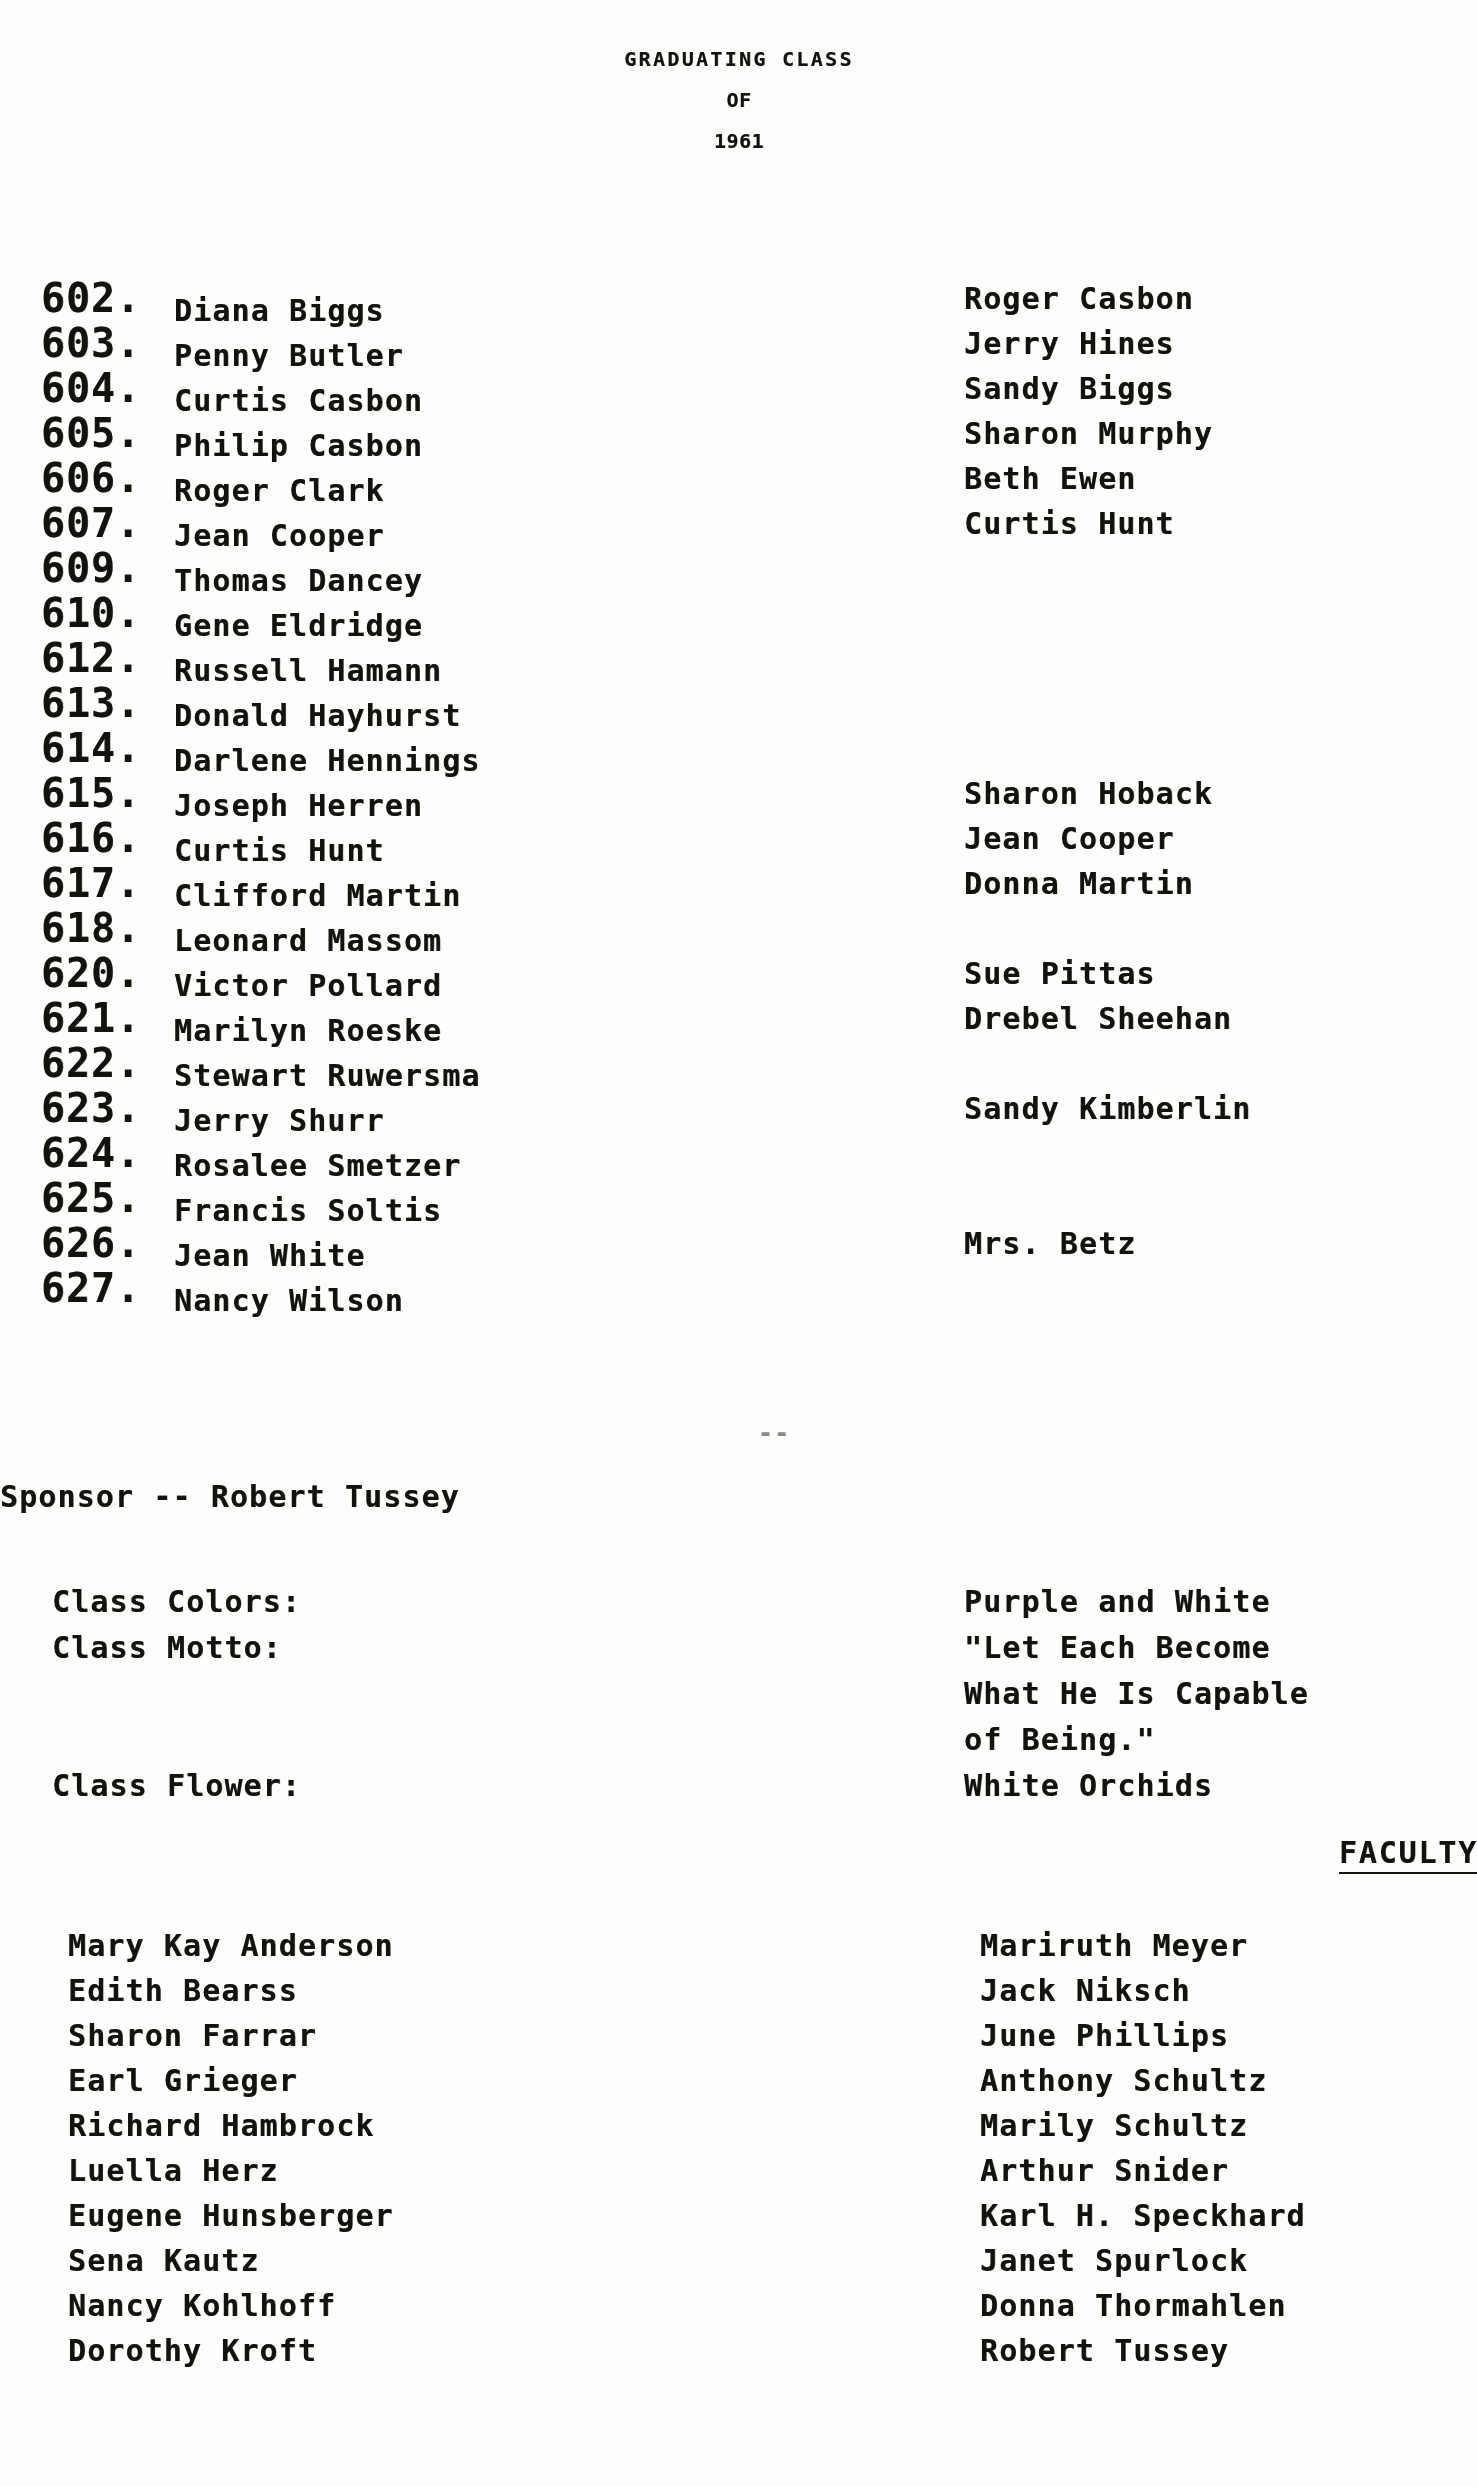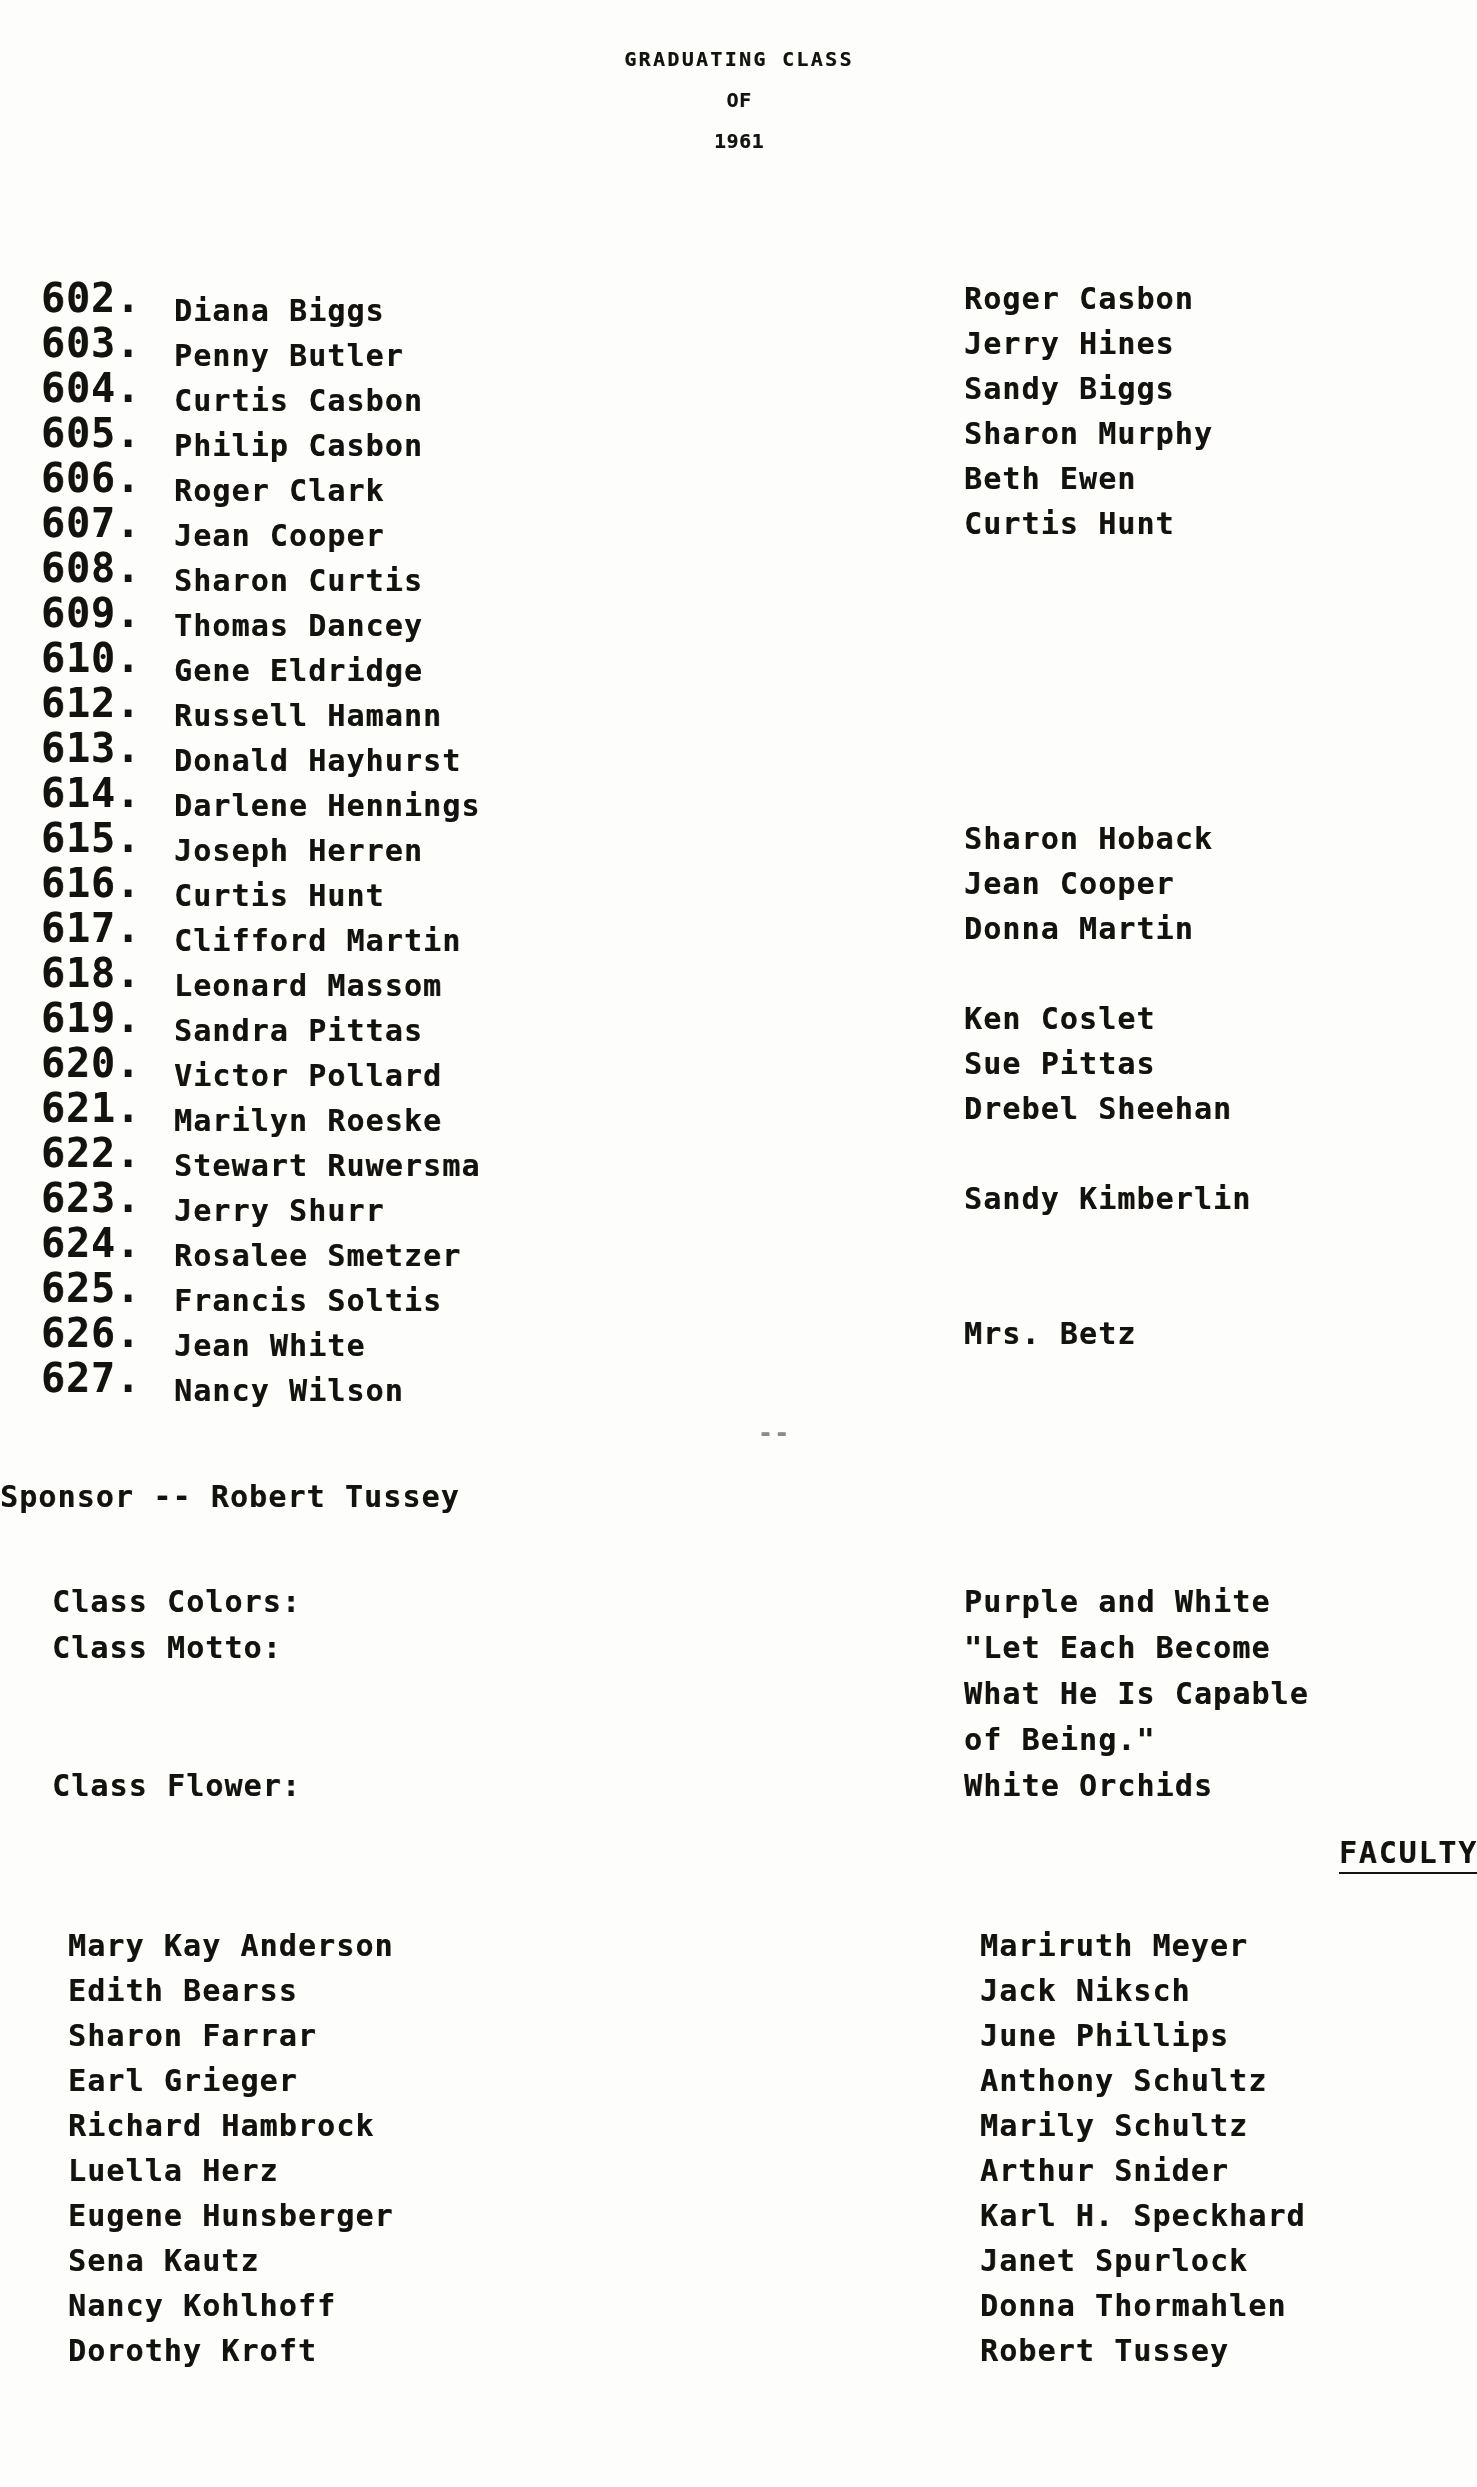--- a/index.html
+++ b/index.html
@@ -192,24 +192,20 @@
         <div class="tw rnum">606.</div>
         <div class="tw rname">Roger Clark</div>
         <div class="tw rright">Beth Ewen</div>
       </div>
       <div class="roster-row">
         <div class="tw rnum">607.</div>
         <div class="tw rname">Jean Cooper</div>
         <div class="tw rright">Curtis Hunt</div>
       </div>
       <div class="roster-row">
-        <div class="tw rnum">608.</div>
-        <div class="tw rname">Sharon Curtis</div>
-      </div>
-      <div class="roster-row">
         <div class="tw rnum">609.</div>
         <div class="tw rname">Thomas Dancey</div>
       </div>
       <div class="roster-row">
         <div class="tw rnum">610.</div>
         <div class="tw rname">Gene Eldridge</div>
       </div>
       <div class="roster-row">
         <div class="tw rnum">612.</div>
         <div class="tw rname">Russell Hamann</div>
@@ -235,25 +231,20 @@
       <div class="roster-row">
         <div class="tw rnum">617.</div>
         <div class="tw rname">Clifford Martin</div>
         <div class="tw rright">Donna Martin</div>
       </div>
       <div class="roster-row">
         <div class="tw rnum">618.</div>
         <div class="tw rname">Leonard Massom</div>
       </div>
       <div class="roster-row">
-        <div class="tw rnum">619.</div>
-        <div class="tw rname">Sandra Pittas</div>
-        <div class="tw rright">Ken Coslet</div>
-      </div>
-      <div class="roster-row">
         <div class="tw rnum">620.</div>
         <div class="tw rname">Victor Pollard</div>
         <div class="tw rright">Sue Pittas</div>
       </div>
       <div class="roster-row">
         <div class="tw rnum">621.</div>
         <div class="tw rname">Marilyn Roeske</div>
         <div class="tw rright">Drebel Sheehan</div>
       </div>
       <div class="roster-row">

